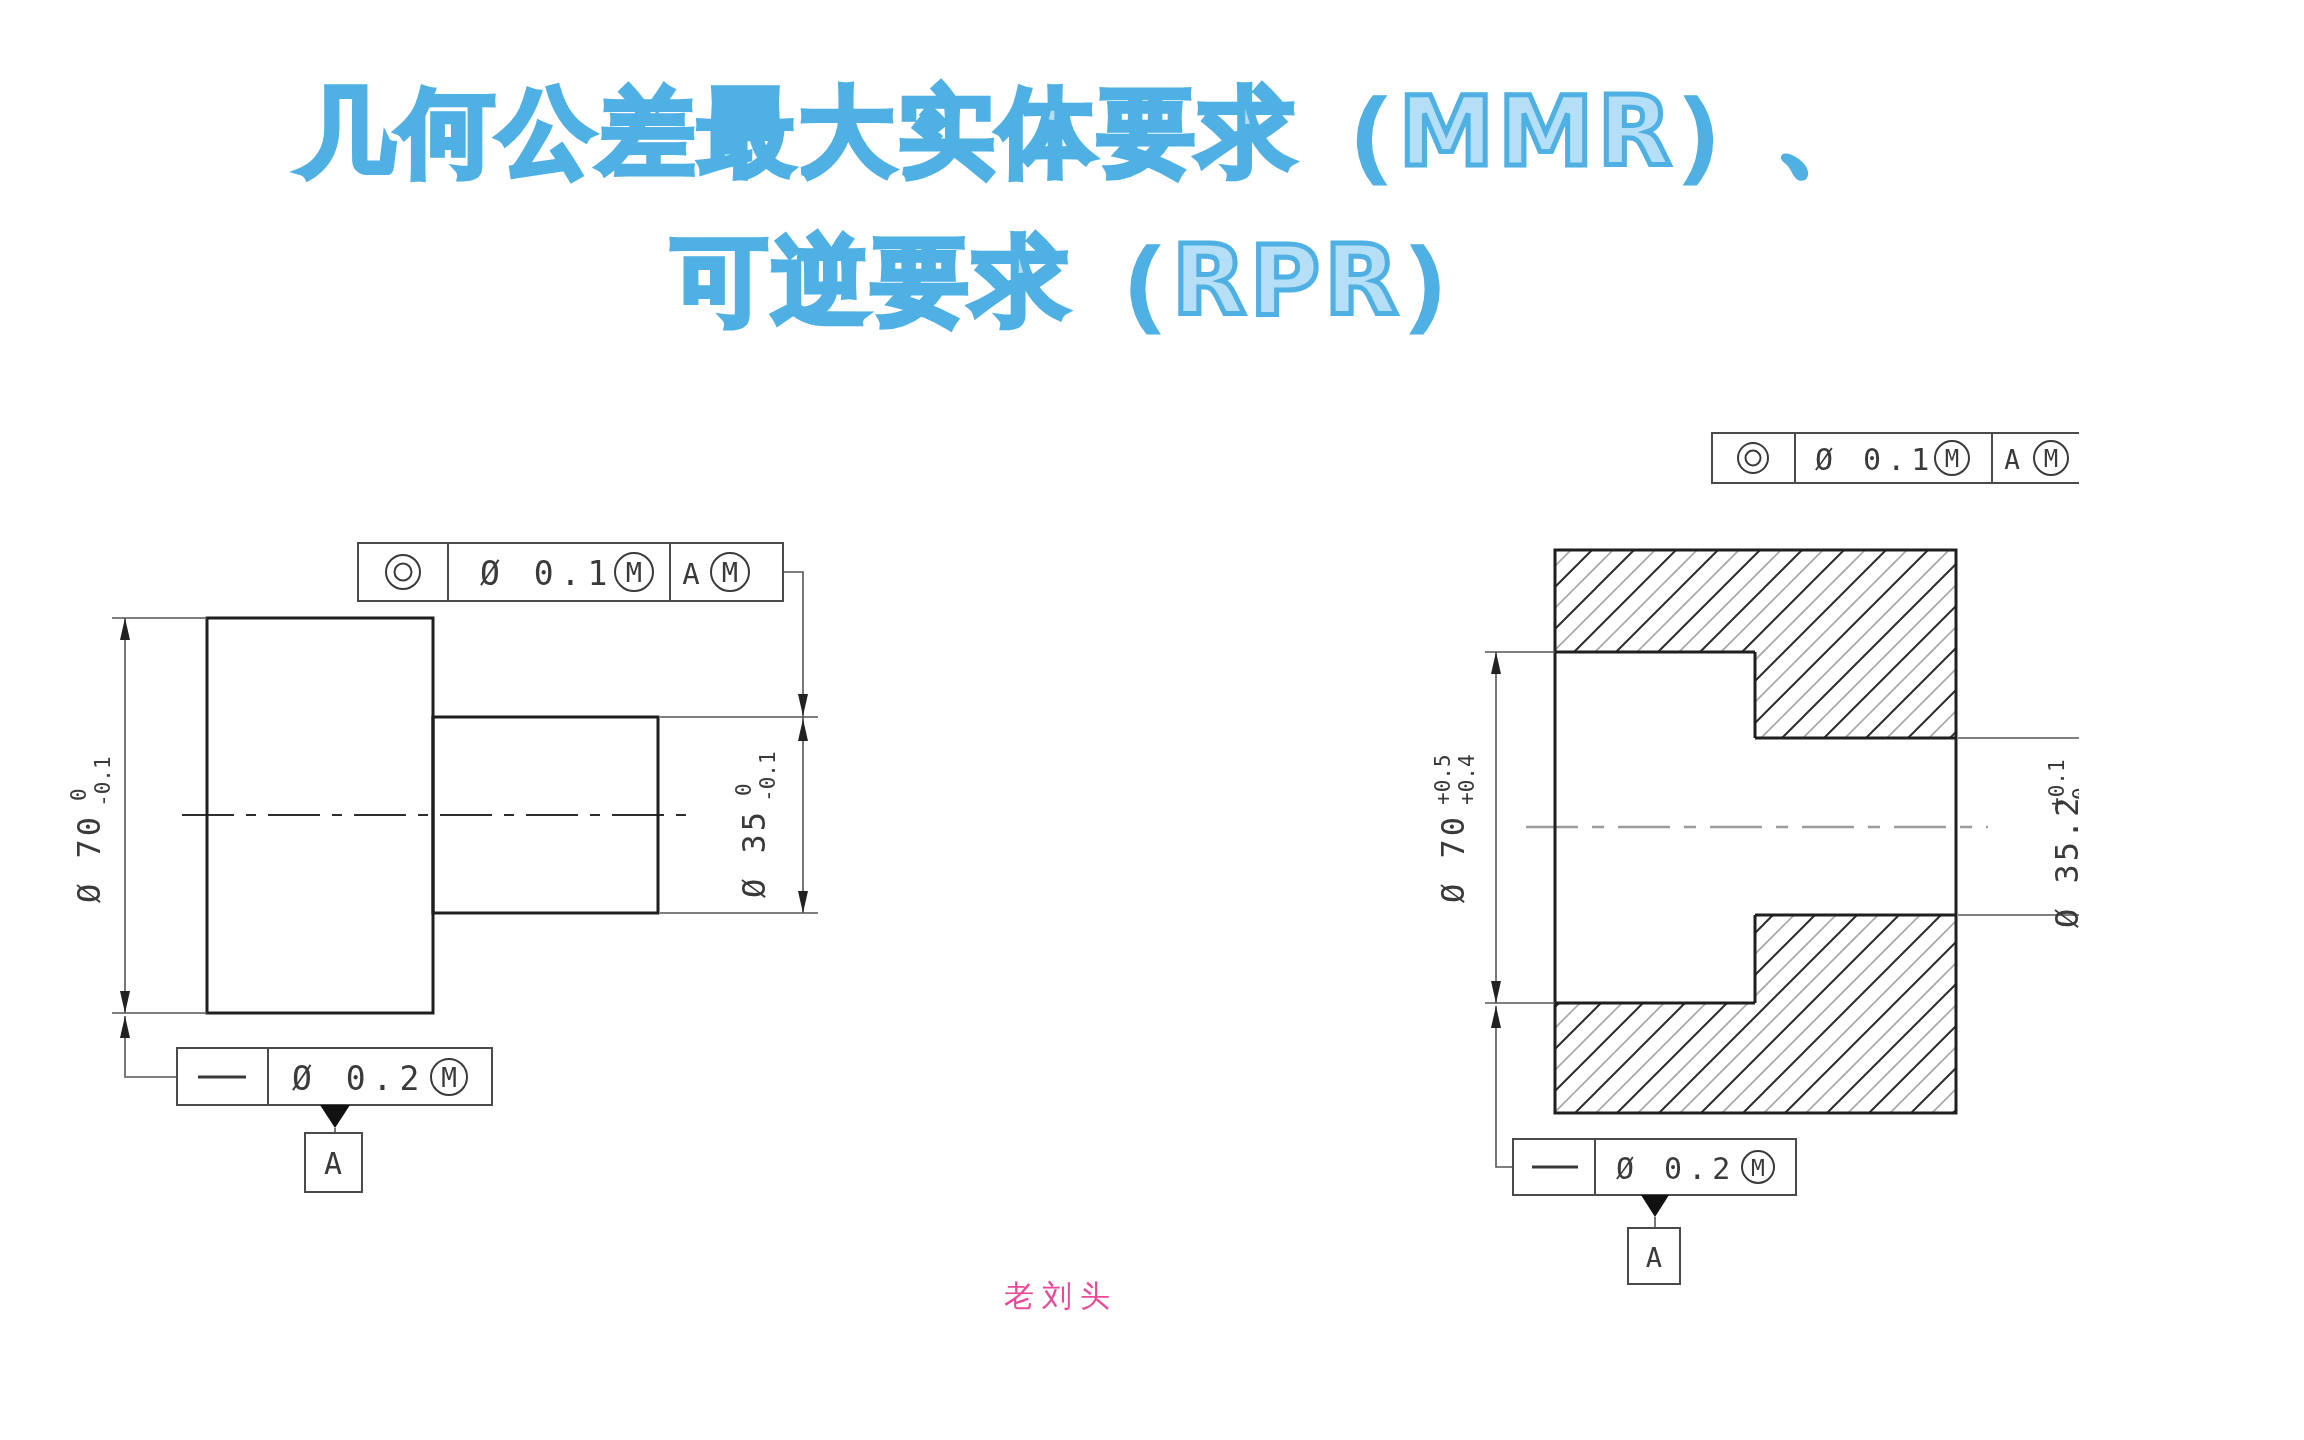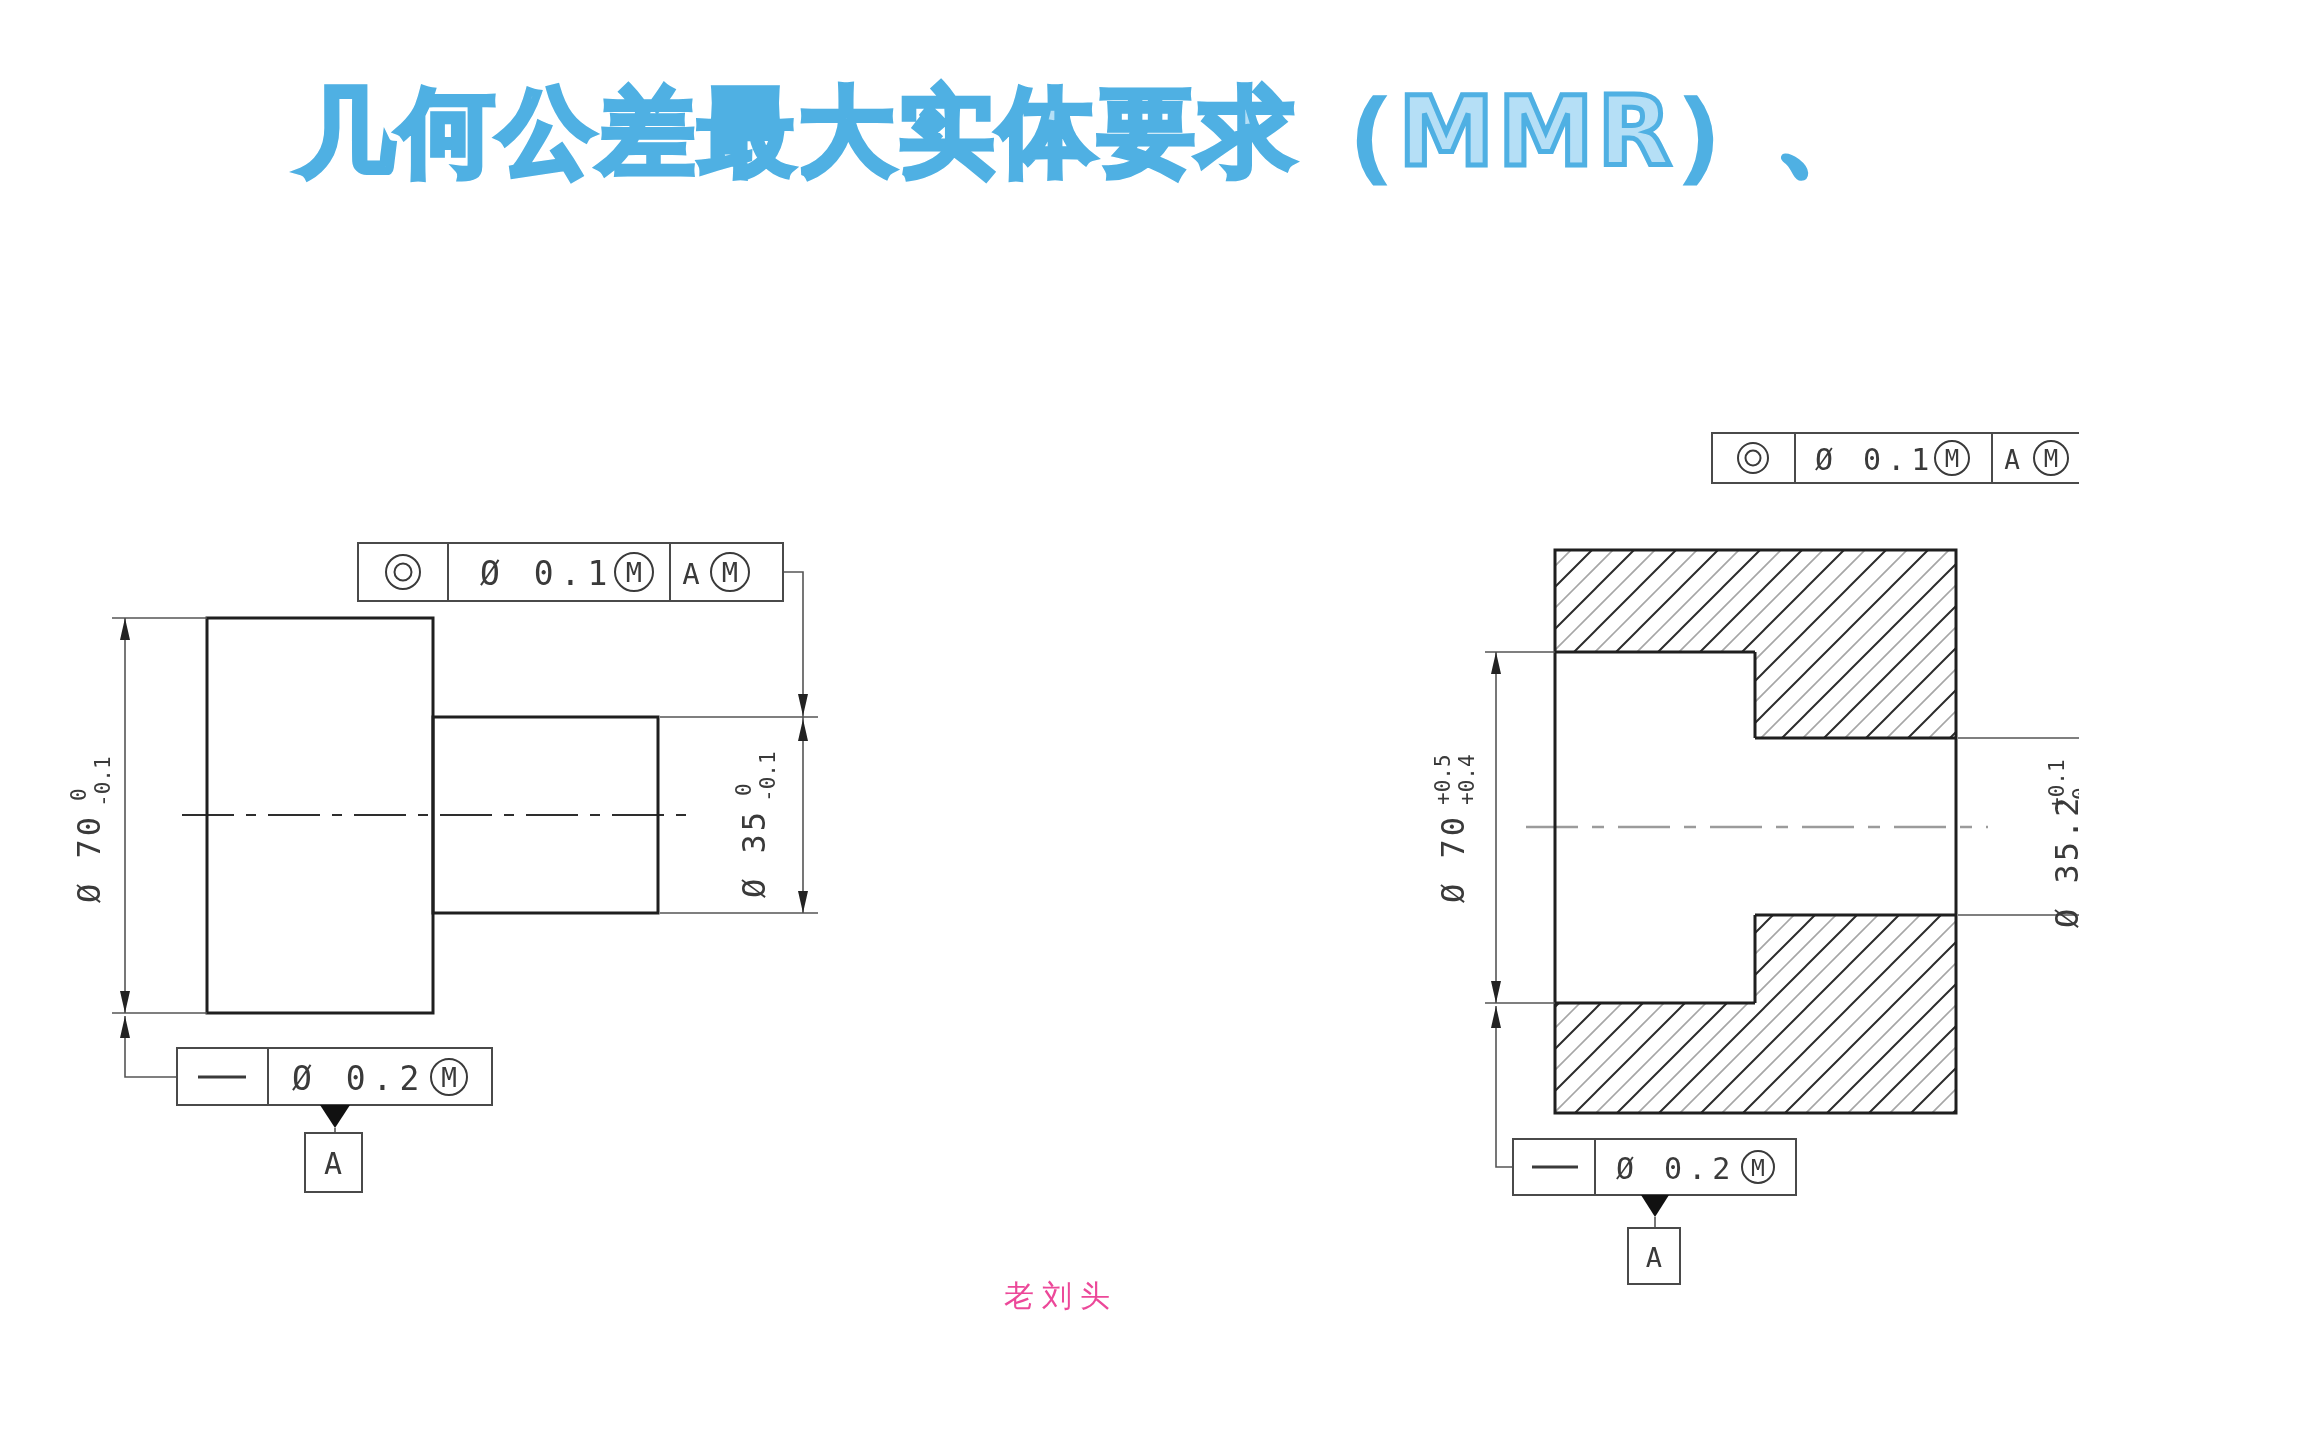--- a/index.html
+++ b/index.html
@@ -21,20 +21,21 @@
   .centerline-dark{stroke:#2e2e2e;stroke-width:2;fill:none;stroke-dasharray:52 12 10 12;}
   .centerline-gray{stroke:#9b9b9b;stroke-width:2.5;fill:none;stroke-dasharray:52 14 12 14;}
 </style>
 </head>
 <body>
 
 <div class="canvas">
 
   <div class="title-block">
     <div class="title-line">几何公差最大实体要求（MMR）、</div>
+    <div class="title-line">可逆要求（RPR）</div>
   </div>
 
   <svg width="2304" height="1440" viewBox="0 0 2304 1440">
     <defs>
       <pattern id="hatch" width="42" height="42" patternUnits="userSpaceOnUse">
         <path d="M-10,10 L10,-10 M0,42 L42,0 M32,52 L52,32" stroke="#2d2d2d" stroke-width="2" fill="none"></path>
         <path d="M-10,31 L31,-10 M11,52 L52,11" stroke="#a6a6a6" stroke-width="1.6" fill="none"></path>
       </pattern>
     </defs>
 

